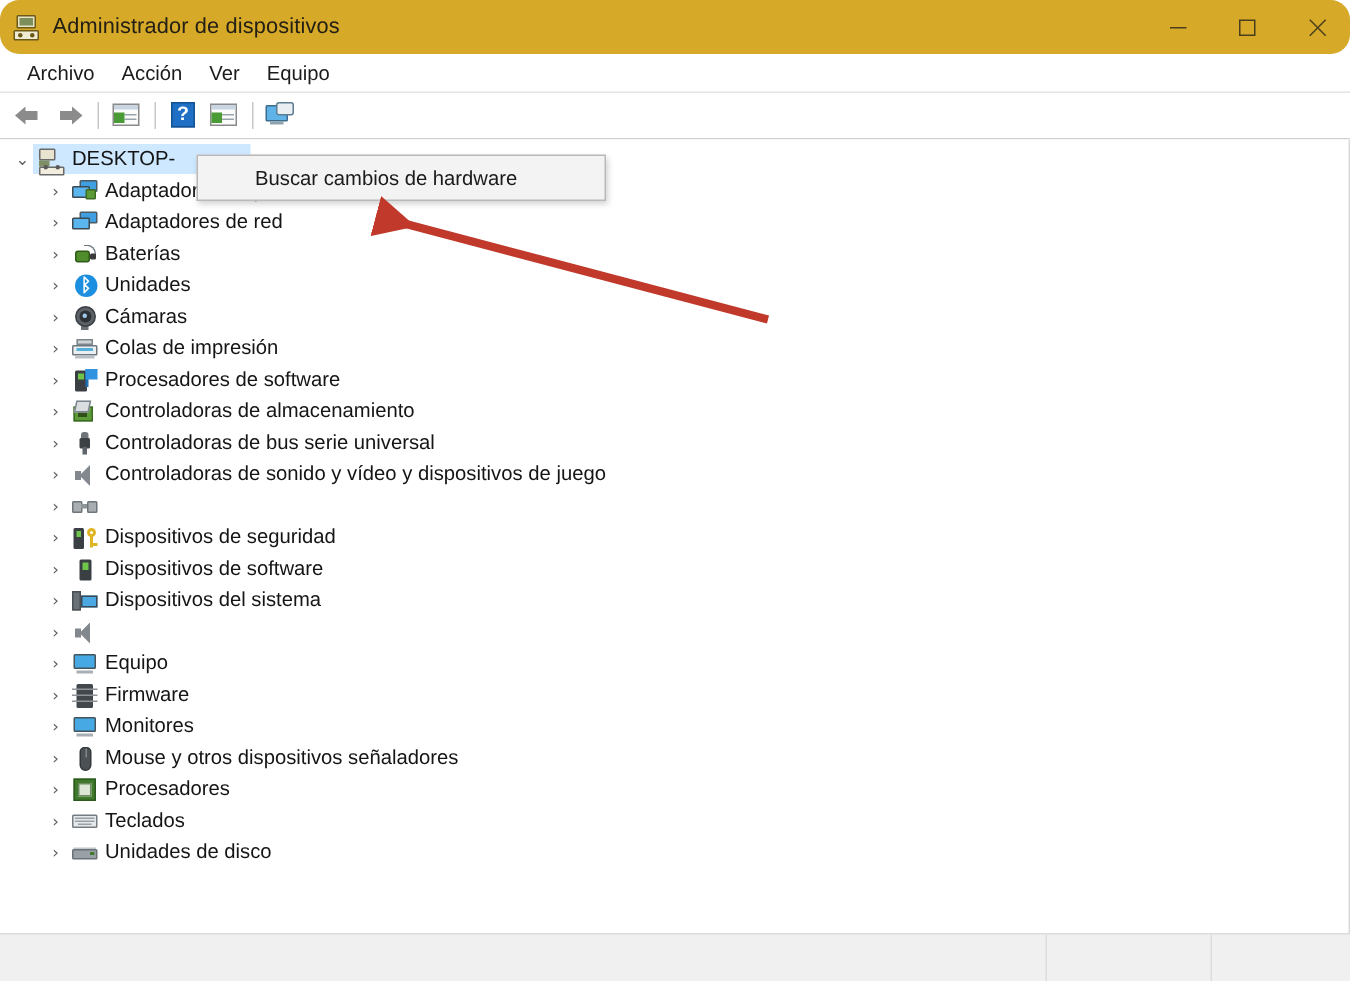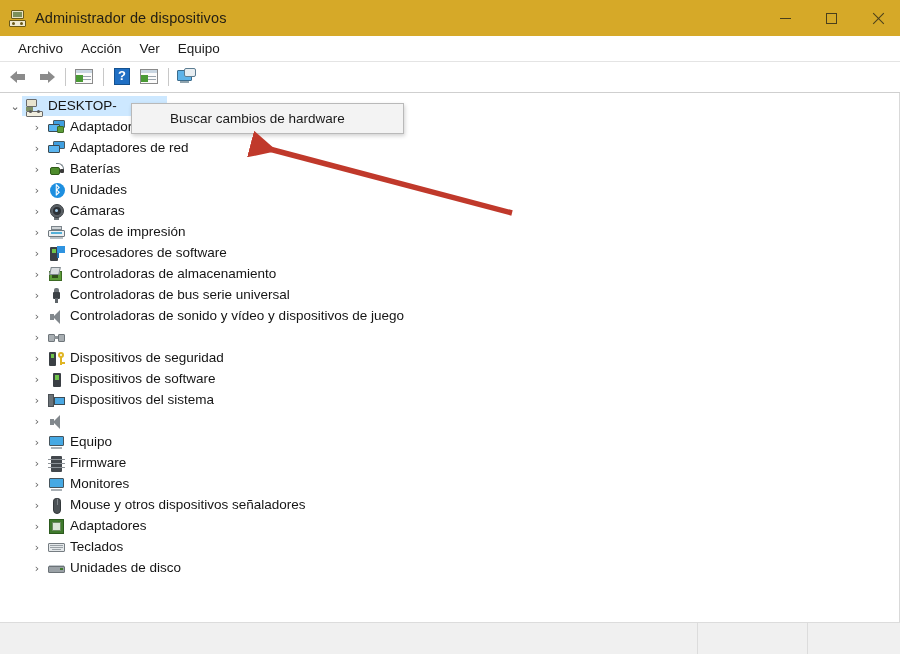--- a/index.html
+++ b/index.html
@@ -19,20 +19,21 @@
   }
 
   
   .titlebar {
     height: 36px;
     background: #d6a928;
     display: flex;
     align-items: center;
     flex: 0 0 36px;
     position: relative;
+    border-radius: 13px;
   }
   .title-icon {
     width: 17px; height: 17px;
     margin-left: 9px; margin-right: 9px;
     position: relative;
     flex: 0 0 17px;
   }
   .ti-body {
     position: absolute;
     left: 2px; top: 0px;
@@ -750,21 +751,21 @@
       </div>
 
       <div class="tree-row child">
         <div class="chevron">
             <span class="chev-glyph">›</span>
           </div>
         <div class="node-icon">
           <div class="ic cpu-outer"></div>
             <div class="ic cpu-inner"></div>
         </div>
-        <div class="node-label">Adaptadores</div>
+        <div class="node-label">Procesadores</div>
       </div>
 
       <div class="tree-row child">
         <div class="chevron">
             <span class="chev-glyph">›</span>
           </div>
         <div class="node-icon">
           <div class="ic kb-body"></div>
             <div class="ic kb-l1"></div>
             <div class="ic kb-l2"></div>

